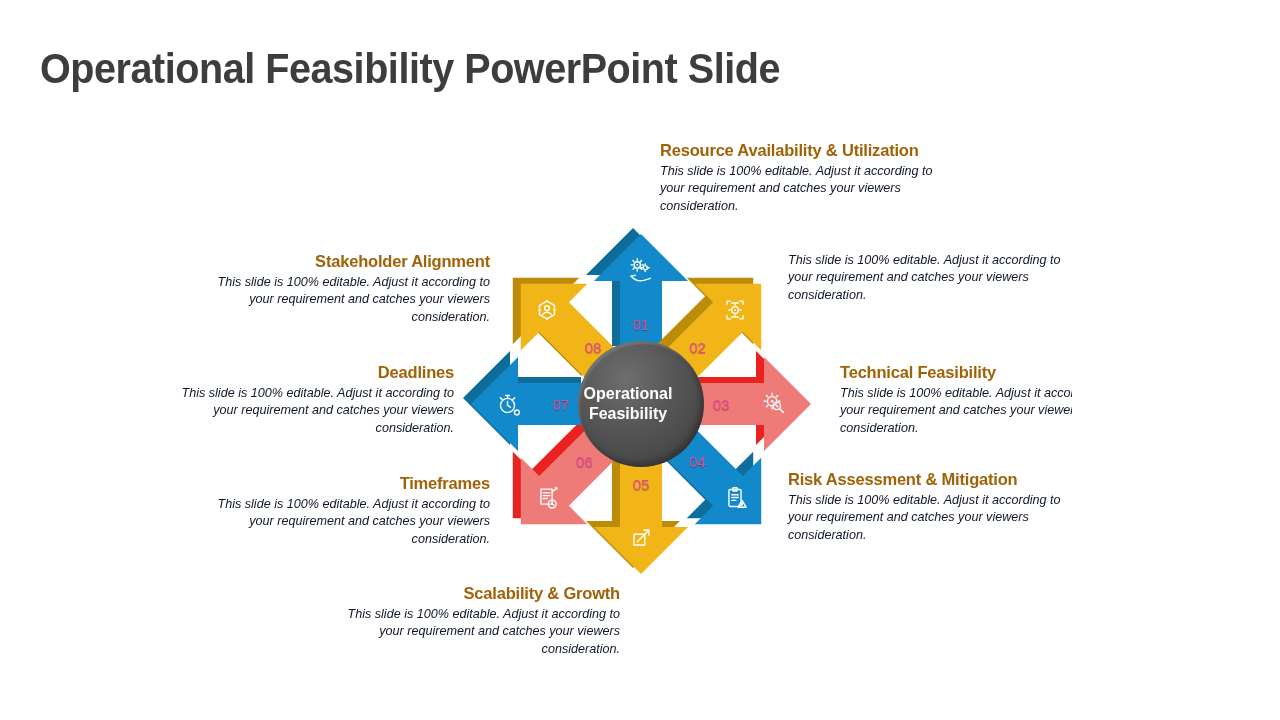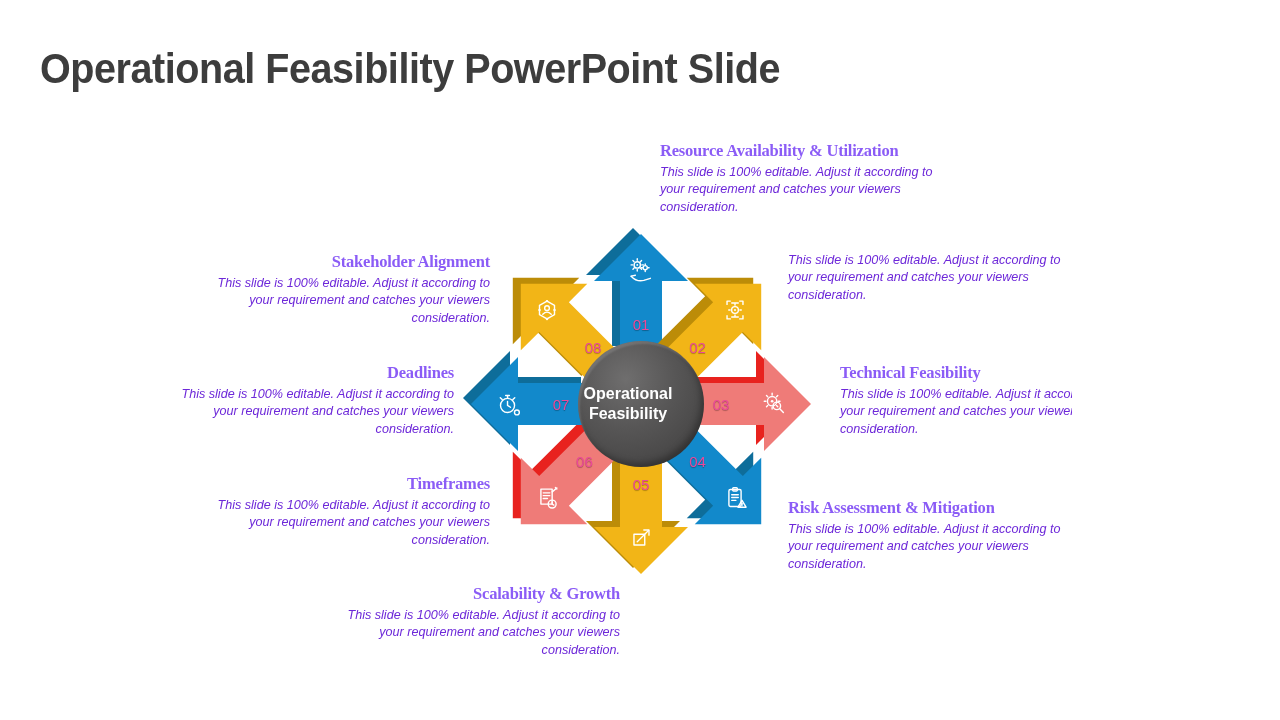--- a/index.html
+++ b/index.html
@@ -14,22 +14,22 @@
          color:#ffffff;font-weight:bold;font-size:16px;line-height:1.25;}
   .center-circle span{width:100px;}
   .arrow{position:absolute;left:591px;top:232px;width:100px;height:120px;
          transform-origin:50px 172px;z-index:5;overflow:visible;}
   .num{position:absolute;z-index:30;color:#ec4899;font-weight:normal;font-size:15px;
        transform:translate(-50%,-50%);text-shadow:0 1px 1px rgba(0,0,0,0.3);}
   .icon{position:absolute;z-index:30;width:30px;height:30px;transform:translate(-50%,-50%);}
   .block{position:absolute;width:290px;}
   .block.left{text-align:left;}
   .block.right{text-align:right;}
-  .block h3{margin:0 0 3px 0;font-size:16.5px;font-weight:bold;color:#8b5cf6;letter-spacing:-0.2px;font-family:Liberation Serif, serif;}
-  .block p{margin:0;font-size:12.6px;font-style:italic;color:#6d28d9;line-height:1.38;}
+  .block h3{margin:0 0 3px 0;font-size:16.5px;font-weight:bold;color:#a16207;letter-spacing:-0.2px;}
+  .block p{margin:0;font-size:12.6px;font-style:italic;color:#0f172a;line-height:1.38;}
 </style>
 </head>
 <body>
 
 <div class="slide">
   <div class="title">Operational Feasibility PowerPoint Slide</div>
 
   <div id="diagram">
       <svg class="arrow" viewBox="0 0 100 120" style="transform: rotate(0deg);">
         <polygon points="50,2 3,49 29,49 29,120 71,120 71,49 97,49" transform="translate(-8.0,-6.0)" fill="#0E6D9A"></polygon>
@@ -157,21 +157,21 @@
         <h3>Resource Availability &amp; Utilization</h3>
         <p>This slide is 100% editable. Adjust it according to your requirement and catches your viewers consideration.</p>
       </div>
       <div class="block left" style="left: 788px; top: 252px;">
         <p>This slide is 100% editable. Adjust it according to your requirement and catches your viewers consideration.</p>
       </div>
       <div class="block left" style="left: 840px; top: 363px;">
         <h3>Technical Feasibility</h3>
         <p>This slide is 100% editable. Adjust it according to your requirement and catches your viewers consideration.</p>
       </div>
-      <div class="block left" style="left: 788px; top: 498px;">
+      <div class="block left" style="left: 788px; top: 470px;">
         <h3>Risk Assessment &amp; Mitigation</h3>
         <p>This slide is 100% editable. Adjust it according to your requirement and catches your viewers consideration.</p>
       </div>
       <div class="block right" style="left: 330px; top: 584px;">
         <h3>Scalability &amp; Growth</h3>
         <p>This slide is 100% editable. Adjust it according to your requirement and catches your viewers consideration.</p>
       </div>
       <div class="block right" style="left: 200px; top: 474px;">
         <h3>Timeframes</h3>
         <p>This slide is 100% editable. Adjust it according to your requirement and catches your viewers consideration.</p>

